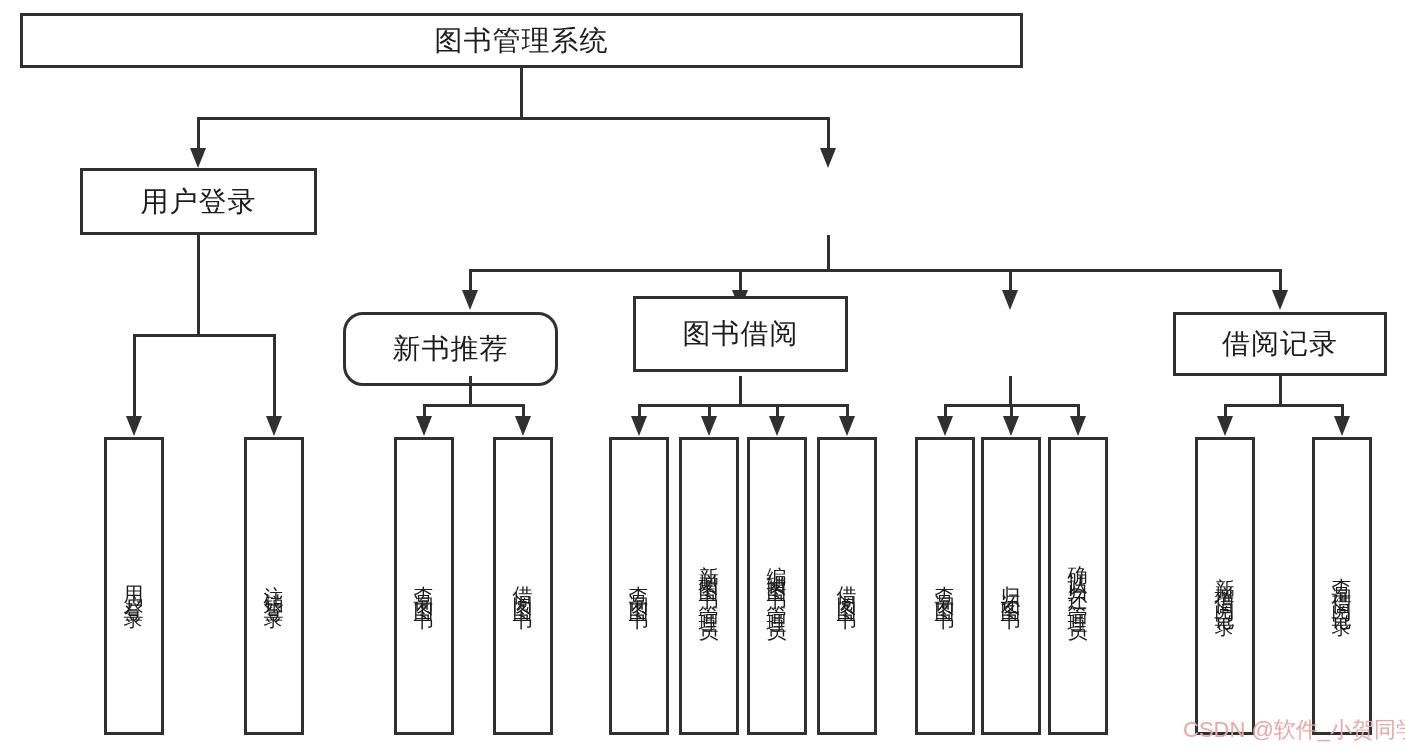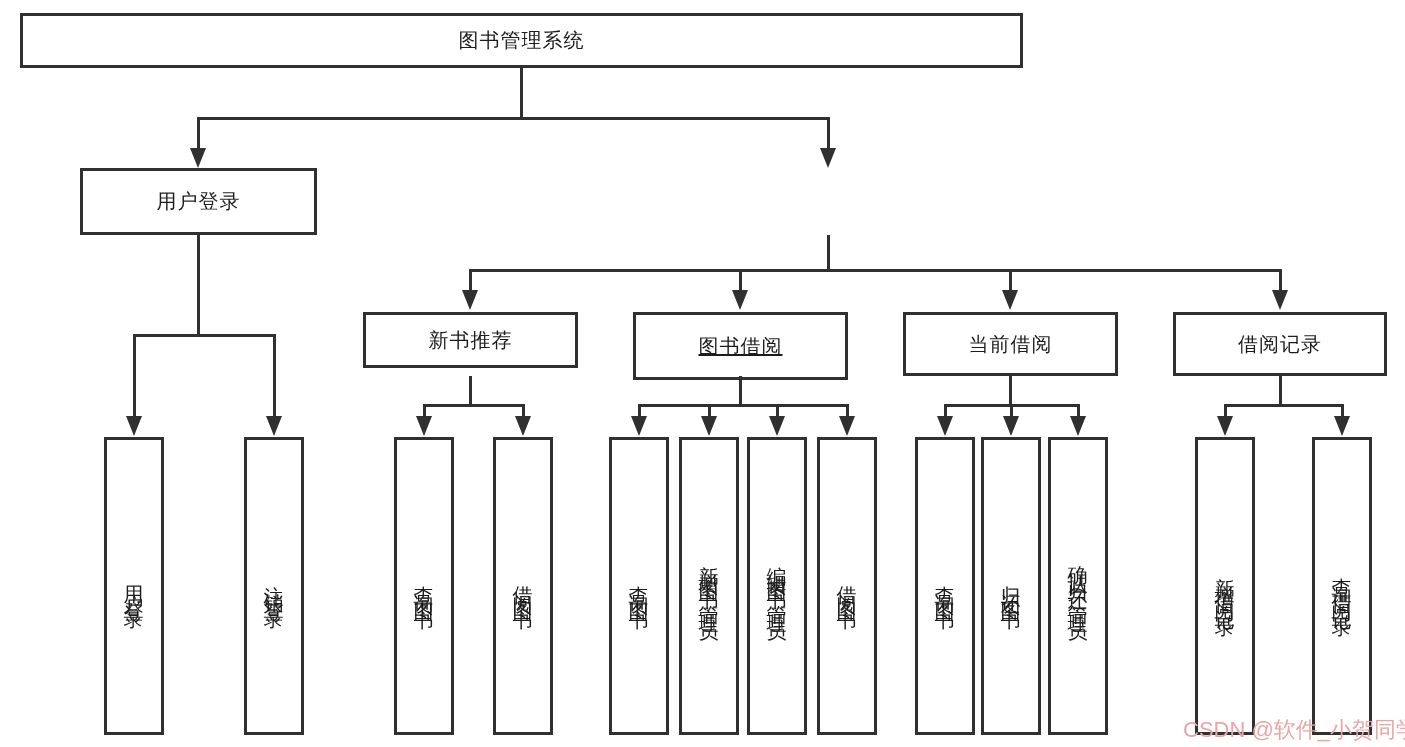--- a/index.html
+++ b/index.html
@@ -4,21 +4,21 @@
 <style>
   html,body{margin:0;padding:0;background:#ffffff;overflow:hidden;}
   #stage{
     position:relative;width:1405px;height:747px;background:#ffffff;
     font-family:"Liberation Sans","DejaVu Sans",sans-serif;color:#1c1c1c;
   }
   .box{
     position:absolute;box-sizing:border-box;border:3px solid #303030;background:#ffffff;
     display:flex;align-items:center;justify-content:center;
   }
-  .hlabel{font-size:20px;letter-spacing:1px;white-space:nowrap;}
+  .hlabel{font-size:28px;letter-spacing:1px;white-space:nowrap;}
   .vbox .vlabel{
     writing-mode:vertical-rl;text-orientation:mixed;
     font-size:20px;line-height:1;letter-spacing:8px;white-space:nowrap;
   }
   .vline,.hline{position:absolute;background:#303030;}
   .vline{width:3px;}
   .hline{height:3px;}
   .arrow{
     position:absolute;width:0;height:0;
     border-left:8px solid transparent;border-right:8px solid transparent;
@@ -60,28 +60,25 @@
   <div class="hline" style="left:468.5px;top:269px;width:813px;"></div>
   <div class="vline" style="left:468.5px;top:269px;height:22px;"></div>
   <div class="vline" style="left:738.5px;top:269px;height:22px;"></div>
   <div class="vline" style="left:1008.5px;top:269px;height:22px;"></div>
   <div class="vline" style="left:1278.5px;top:269px;height:22px;"></div>
   <div class="arrow" style="left:462px;top:290px;"></div>
   <div class="arrow" style="left:732px;top:290px;"></div>
   <div class="arrow" style="left:1002px;top:290px;"></div>
   <div class="arrow" style="left:1272px;top:290px;"></div>
 
-  <div class="box" style="left:363px;top:312px;width:215px;height:56px;">
+  <div class="box" style="left:343px;top:312px;width:215px;height:74px;border-radius:20px;">
     <span class="hlabel">新书推荐</span>
   </div>
-  <div class="box" style="left:633px;top:312px;width:215px;height:68px;text-decoration:underline;">
+  <div class="box" style="left:633px;top:296px;width:215px;height:76px;">
     <span class="hlabel">图书借阅</span>
-  </div>
-  <div class="box" style="left:903px;top:312px;width:215px;height:64px;">
-    <span class="hlabel">当前借阅</span>
   </div>
   <div class="box" style="left:1173px;top:312px;width:214px;height:64px;">
     <span class="hlabel">借阅记录</span>
   </div>
 
   <div class="vline" style="left:468.5px;top:376px;height:30px;"></div>
   <div class="hline" style="left:422.5px;top:404px;width:102px;"></div>
   <div class="vline" style="left:422.5px;top:404px;height:13px;"></div>
   <div class="vline" style="left:521.5px;top:404px;height:13px;"></div>
   <div class="arrow" style="left:416px;top:416px;"></div>

